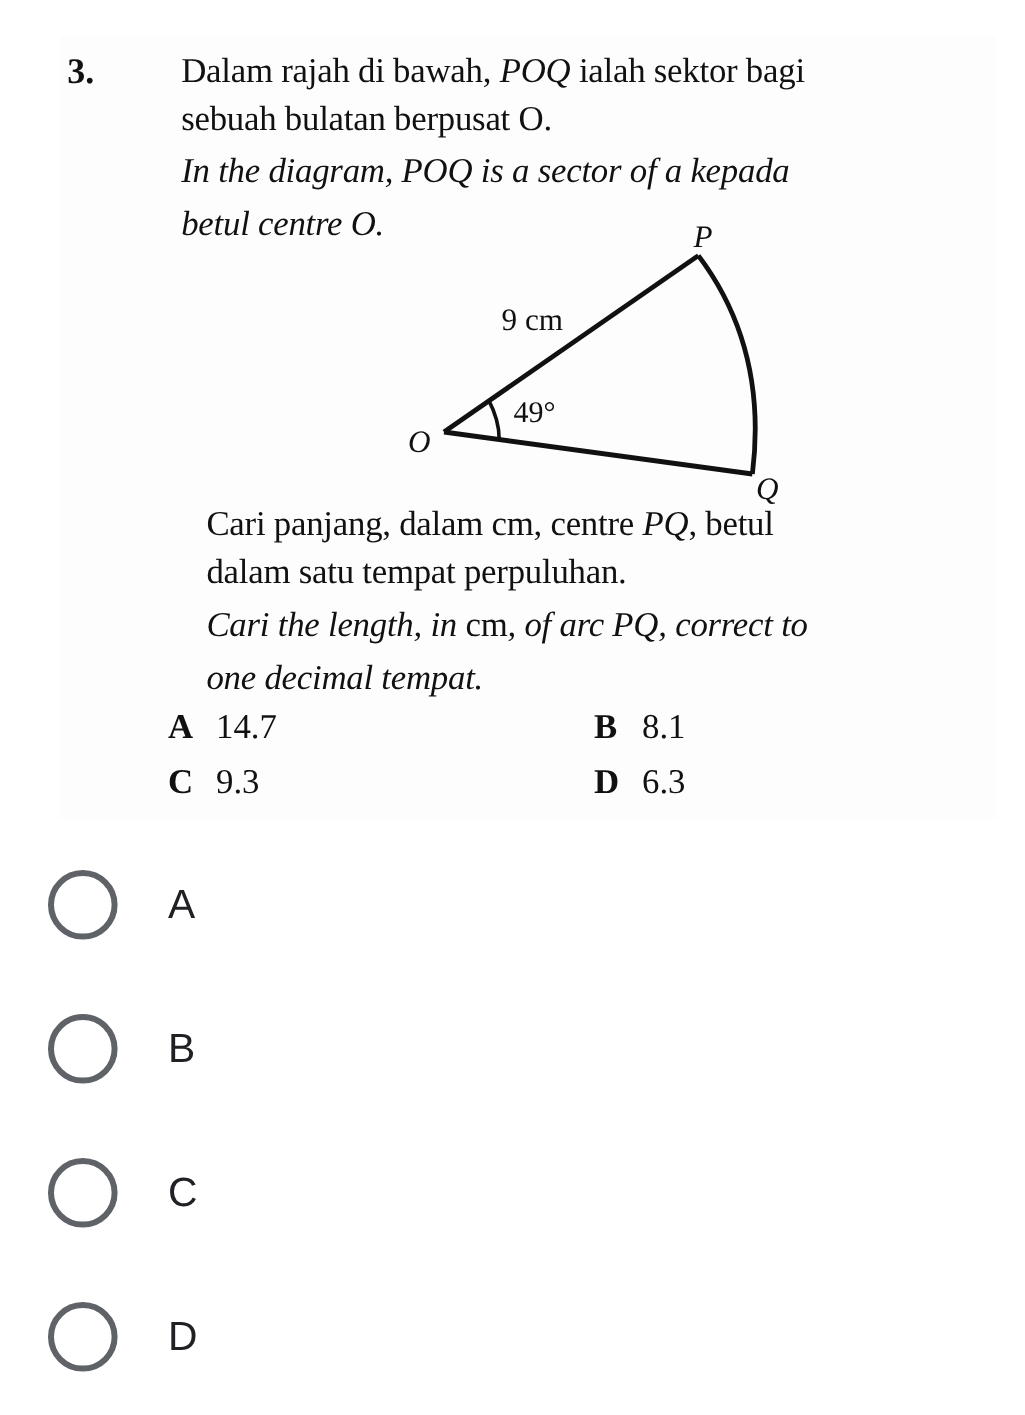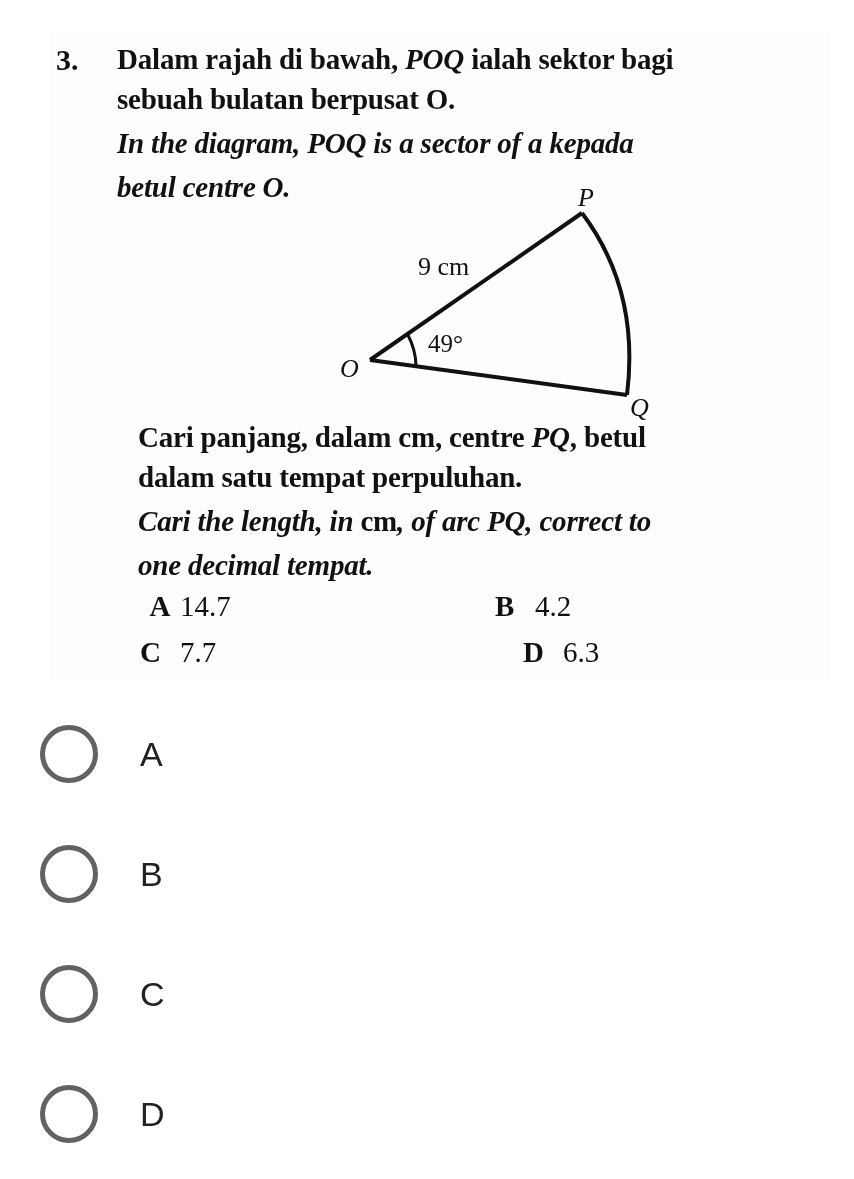--- a/index.html
+++ b/index.html
@@ -1,20 +1,20 @@
 <!DOCTYPE html>
 <html><head>
 <meta charset="utf-8">
 <style>
   html, body { margin:0; padding:0; background:#ffffff; }
   body { width:854px; height:1179px; position:relative; overflow:hidden; font-family:"Liberation Serif", serif; color:#111; }
   .q-image { position:absolute; left:50px; top:30px; width:780px; height:652px; background:#fdfdfd; }
   .q-num { position:absolute; left:56px; top:43px; font-size:30px; font-weight:bold; }
   .txt { position:absolute; left:117px; font-size:29px; line-height:38px; white-space:nowrap; letter-spacing:-0.2px; }
-  .b { font-weight:bold; }
+  .b { font-weight:normal;margin-left:34px; }
   .i { font-style:italic; }
   .l1 { top:40px; }
   .l2 { top:80px; }
   .l3 { top:124px; }
   .l4 { top:168px; }
   .diagram { position:absolute; left:300px; top:180px; width:380px; height:240px; }
   .after1 { top:418px; left:138px; }
   .after2 { top:458px; left:138px; }
   .after3 { top:502px; left:138px; }
   .after4 { top:546px; left:138px; }
@@ -48,24 +48,24 @@
   <text x="330" y="236" font-family="Liberation Serif, serif" font-style="italic" font-size="26" fill="#111">Q</text>
   <text x="118" y="95" font-family="Liberation Serif, serif" font-size="26" fill="#111">9 cm</text>
   <text x="128" y="172" font-family="Liberation Serif, serif" font-size="25" fill="#111">49°</text>
 </svg>
 
 <div class="txt after1 b"><span>Cari panjang, dalam cm, centre </span><span class="i">PQ</span><span>, betul</span></div>
 <div class="txt after2 b">dalam satu tempat perpuluhan.</div>
 <div class="txt after3 b i"><span>Cari the length, in </span><span style="font-style:normal">cm</span><span>, of arc PQ, correct to</span></div>
 <div class="txt after4 b i">one decimal tempat.</div>
 
-<div class="choice" style="left:140px; top:590px;text-align:center;"><span class="letter">A</span><span>14.7</span></div>
-<div class="choice" style="left:495px; top:590px;"><span class="letter">B</span><span>4.2</span></div>
-<div class="choice" style="left:140px; top:636px;"><span class="letter">C</span><span>7.7</span></div>
-<div class="choice" style="left:495px; top:636px;margin-left:28px;"><span class="letter">D</span><span>6.3</span></div>
+<div class="choice" style="left:140px; top:590px;"><span class="letter">A</span><span>14.7</span></div>
+<div class="choice" style="left:495px; top:590px;"><span class="letter">B</span><span>8.1</span></div>
+<div class="choice" style="left:140px; top:636px;"><span class="letter">C</span><span>9.3</span></div>
+<div class="choice" style="left:495px; top:636px;"><span class="letter">D</span><span>6.3</span></div>
 
 <div class="radio-row" style="top:719px;">
   <div class="radio-circle"></div>
   <span class="radio-label">A</span>
 </div>
 <div class="radio-row" style="top:839px;">
   <div class="radio-circle"></div>
   <span class="radio-label">B</span>
 </div>
 <div class="radio-row" style="top:959px;">

